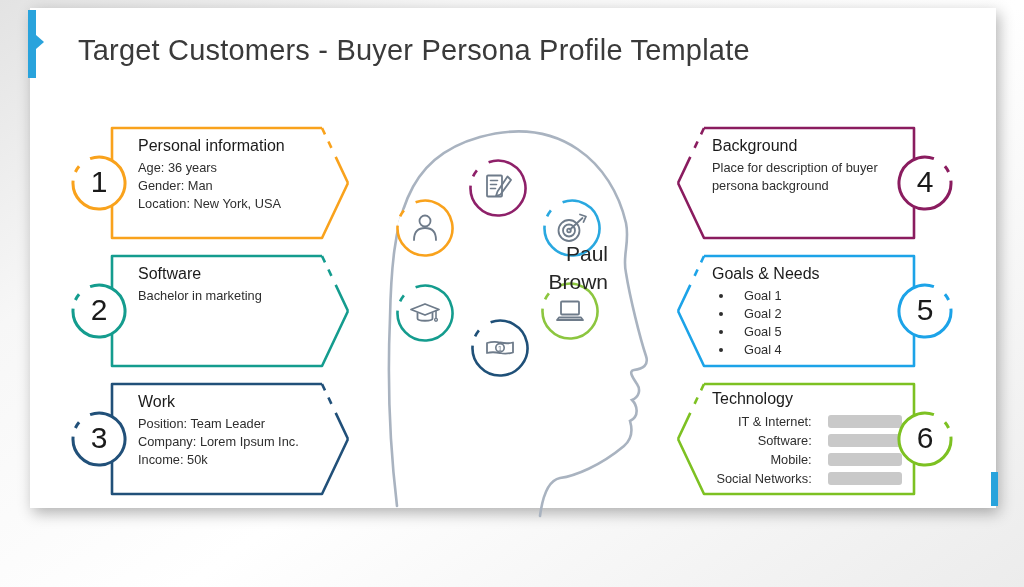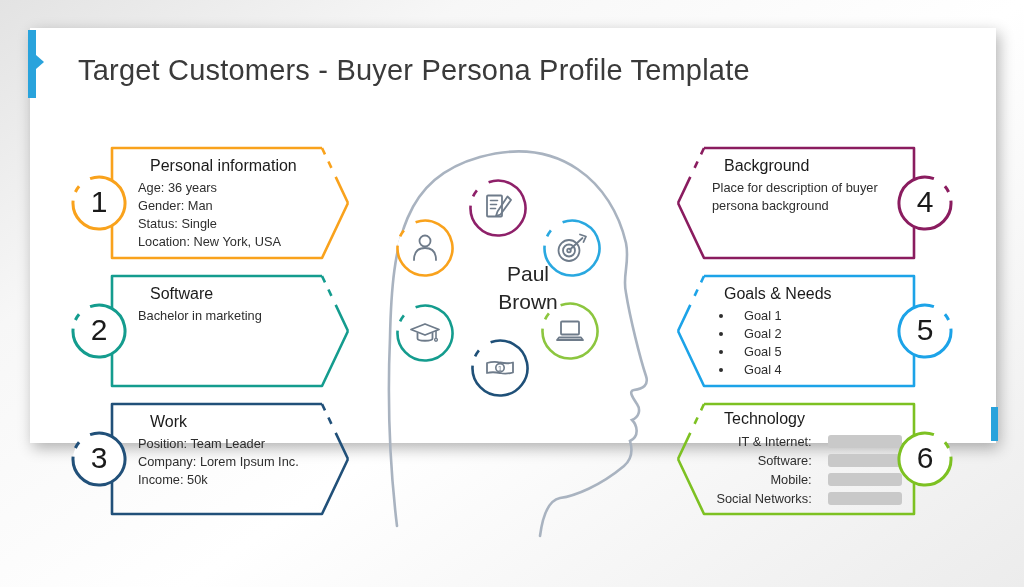--- a/index.html
+++ b/index.html
@@ -2,59 +2,59 @@
 <html><head>
 <meta charset="utf-8">
 <style>
   html,body{margin:0;padding:0;}
   .stage{
     position:relative;width:1024px;height:587px;overflow:hidden;
     background:linear-gradient(145deg,#e3e3e3 0%,#f7f7f7 25%,#ffffff 55%,#ececec 100%);
     font-family:"Liberation Sans",sans-serif;
   }
   .slide{
-    position:absolute;left:30px;top:28px;width:966px;height:415px;
+    position:absolute;left:30px;top:8px;width:966px;height:500px;
     background:#ffffff;box-shadow:3px 5px 14px rgba(0,0,0,.30);
   }
   .accent-bar{position:absolute;width:8px;}
   .accent-bar.tl{left:-2px;top:2px;height:68px;}
   .accent-bar.br{right:-2px;bottom:2px;width:7px;height:34px;}
   .accent-arrow{
     position:absolute;left:6px;top:27px;width:0;height:0;
     border-top:7px solid transparent;border-bottom:7px solid transparent;
     border-left:8px solid #29a3dc;
   }
   .slide-title{
     position:absolute;left:48px;top:26px;margin:0;
     font-size:29px;font-weight:400;color:#3a3a3a;letter-spacing:.2px;white-space:nowrap;
   }
   .info-box{position:absolute;width:240px;height:114px;}
   .info-box svg.outline{position:absolute;left:0;top:0;}
   .box-content{position:absolute;left:28px;top:11px;width:190px;}
   .info-box.right .box-content{left:36px;}
-  .box-title{font-size:16px;color:#1b1b1b;margin:0 0 4px 12px;font-weight:400;}
+  .box-title{font-size:16px;color:#1b1b1b;margin:0 0 4px 0;font-weight:400;}
   .box-line{font-size:12.8px;line-height:18px;color:#2e2e2e;}
   ul.goal-list{margin:4px 0 0 0;padding:0 0 0 22px;list-style-type:disc;}
   ul.goal-list li{font-size:12.8px;line-height:18px;color:#2e2e2e;padding-left:10px;}
   .num-badge{position:absolute;width:58px;height:58px;z-index:3;}
   .num-badge span{
     position:absolute;left:0;top:50%;transform:translateY(-54%);width:58px;
     text-align:center;font-size:30px;color:#1a1a1a;
   }
   .tech-rows{margin-top:3px;}
   .tech-row{display:flex;align-items:center;height:19px;}
   .tech-label{width:110px;text-align:right;font-size:12.8px;color:#2e2e2e;margin-right:16px;white-space:nowrap;}
   .bar-track{width:82px;height:13px;border-radius:3px;overflow:hidden;}
   .bar-fill{height:100%;border-radius:3px 2px 2px 3px;}
   .head-svg{position:absolute;left:353px;top:120px;z-index:1;overflow:visible;}
   .icon-ring{position:absolute;width:62px;height:62px;z-index:2;}
   .icon-ring .glyph{position:absolute;left:14px;top:14px;}
   .persona-name{
     position:absolute;left:418px;top:232px;width:160px;z-index:2;
-    text-align:center;font-size:21px;line-height:28px;color:#262626;
+    text-align:right;font-size:21px;line-height:28px;color:#262626;
   }
 </style>
 </head>
 <body>
 
 <div class="stage">
   <div class="slide">
 
     <div class="accent-bar tl" style="background-color: rgb(41, 163, 220);"></div>
     <div class="accent-arrow" style="border-left-color: rgb(41, 163, 220);"></div>
@@ -64,21 +64,20 @@
 
     <div class="info-box left" style="left:80px;top:118px">
       <svg class="outline" width="240" height="114" viewBox="0 0 240 114" fill="none">
         <path d="M238 57 L212 112 L2 112 L2 2 L212 2" stroke-width="2.6" stroke-linejoin="round" stroke="#f9a21c"></path>
         <path d="M212 2 L238 57" stroke-width="2.6" stroke-dasharray="7 8 7 10 60" stroke="#f9a21c"></path>
       </svg>
       <div class="box-content">
         <p class="box-title">Personal information</p>
         <div class="box-line">Age: 36 years</div>
         <div class="box-line">Gender: Man</div>
-        <div class="box-line">Status: Single</div>
         <div class="box-line">Location: New York, USA</div>
       </div>
     </div>
     <div class="num-badge" style="left:40px;top:146px">
       <svg width="58" height="58" viewBox="0 0 58 58" fill="none">
         <circle cx="29" cy="29" r="26" fill="#ffffff"></circle>
         <path d="M20.1 4.6 A26 26 0 1 1 3.1 26.7" stroke-width="3" stroke="#f9a21c"></path>
         <path d="M5.4 18 A26 26 0 0 1 9.1 12.3" stroke-width="3" stroke="#f9a21c"></path>
       </svg>
       <span>1</span>

